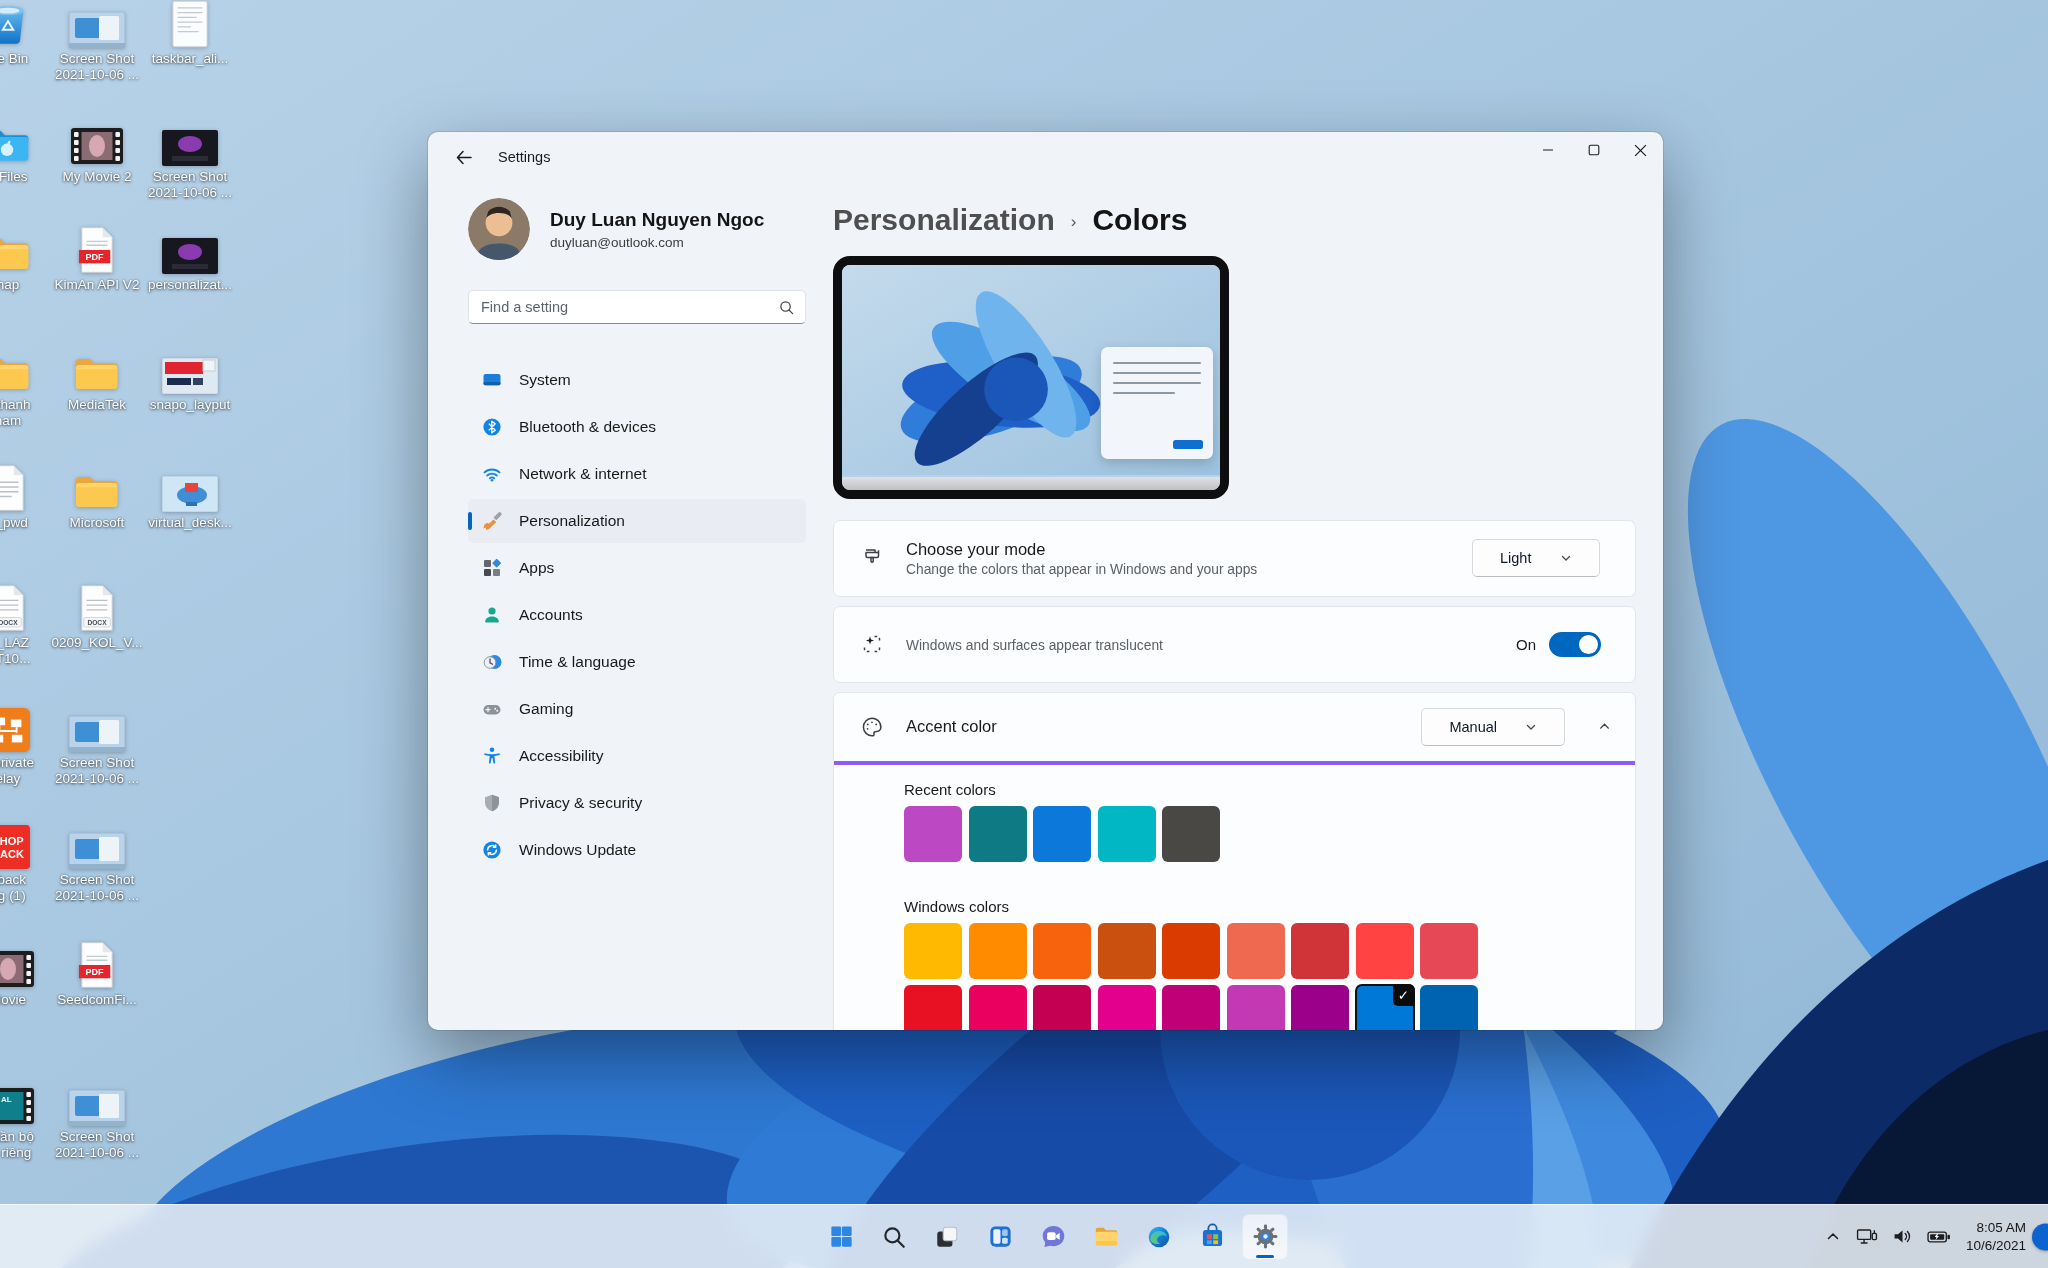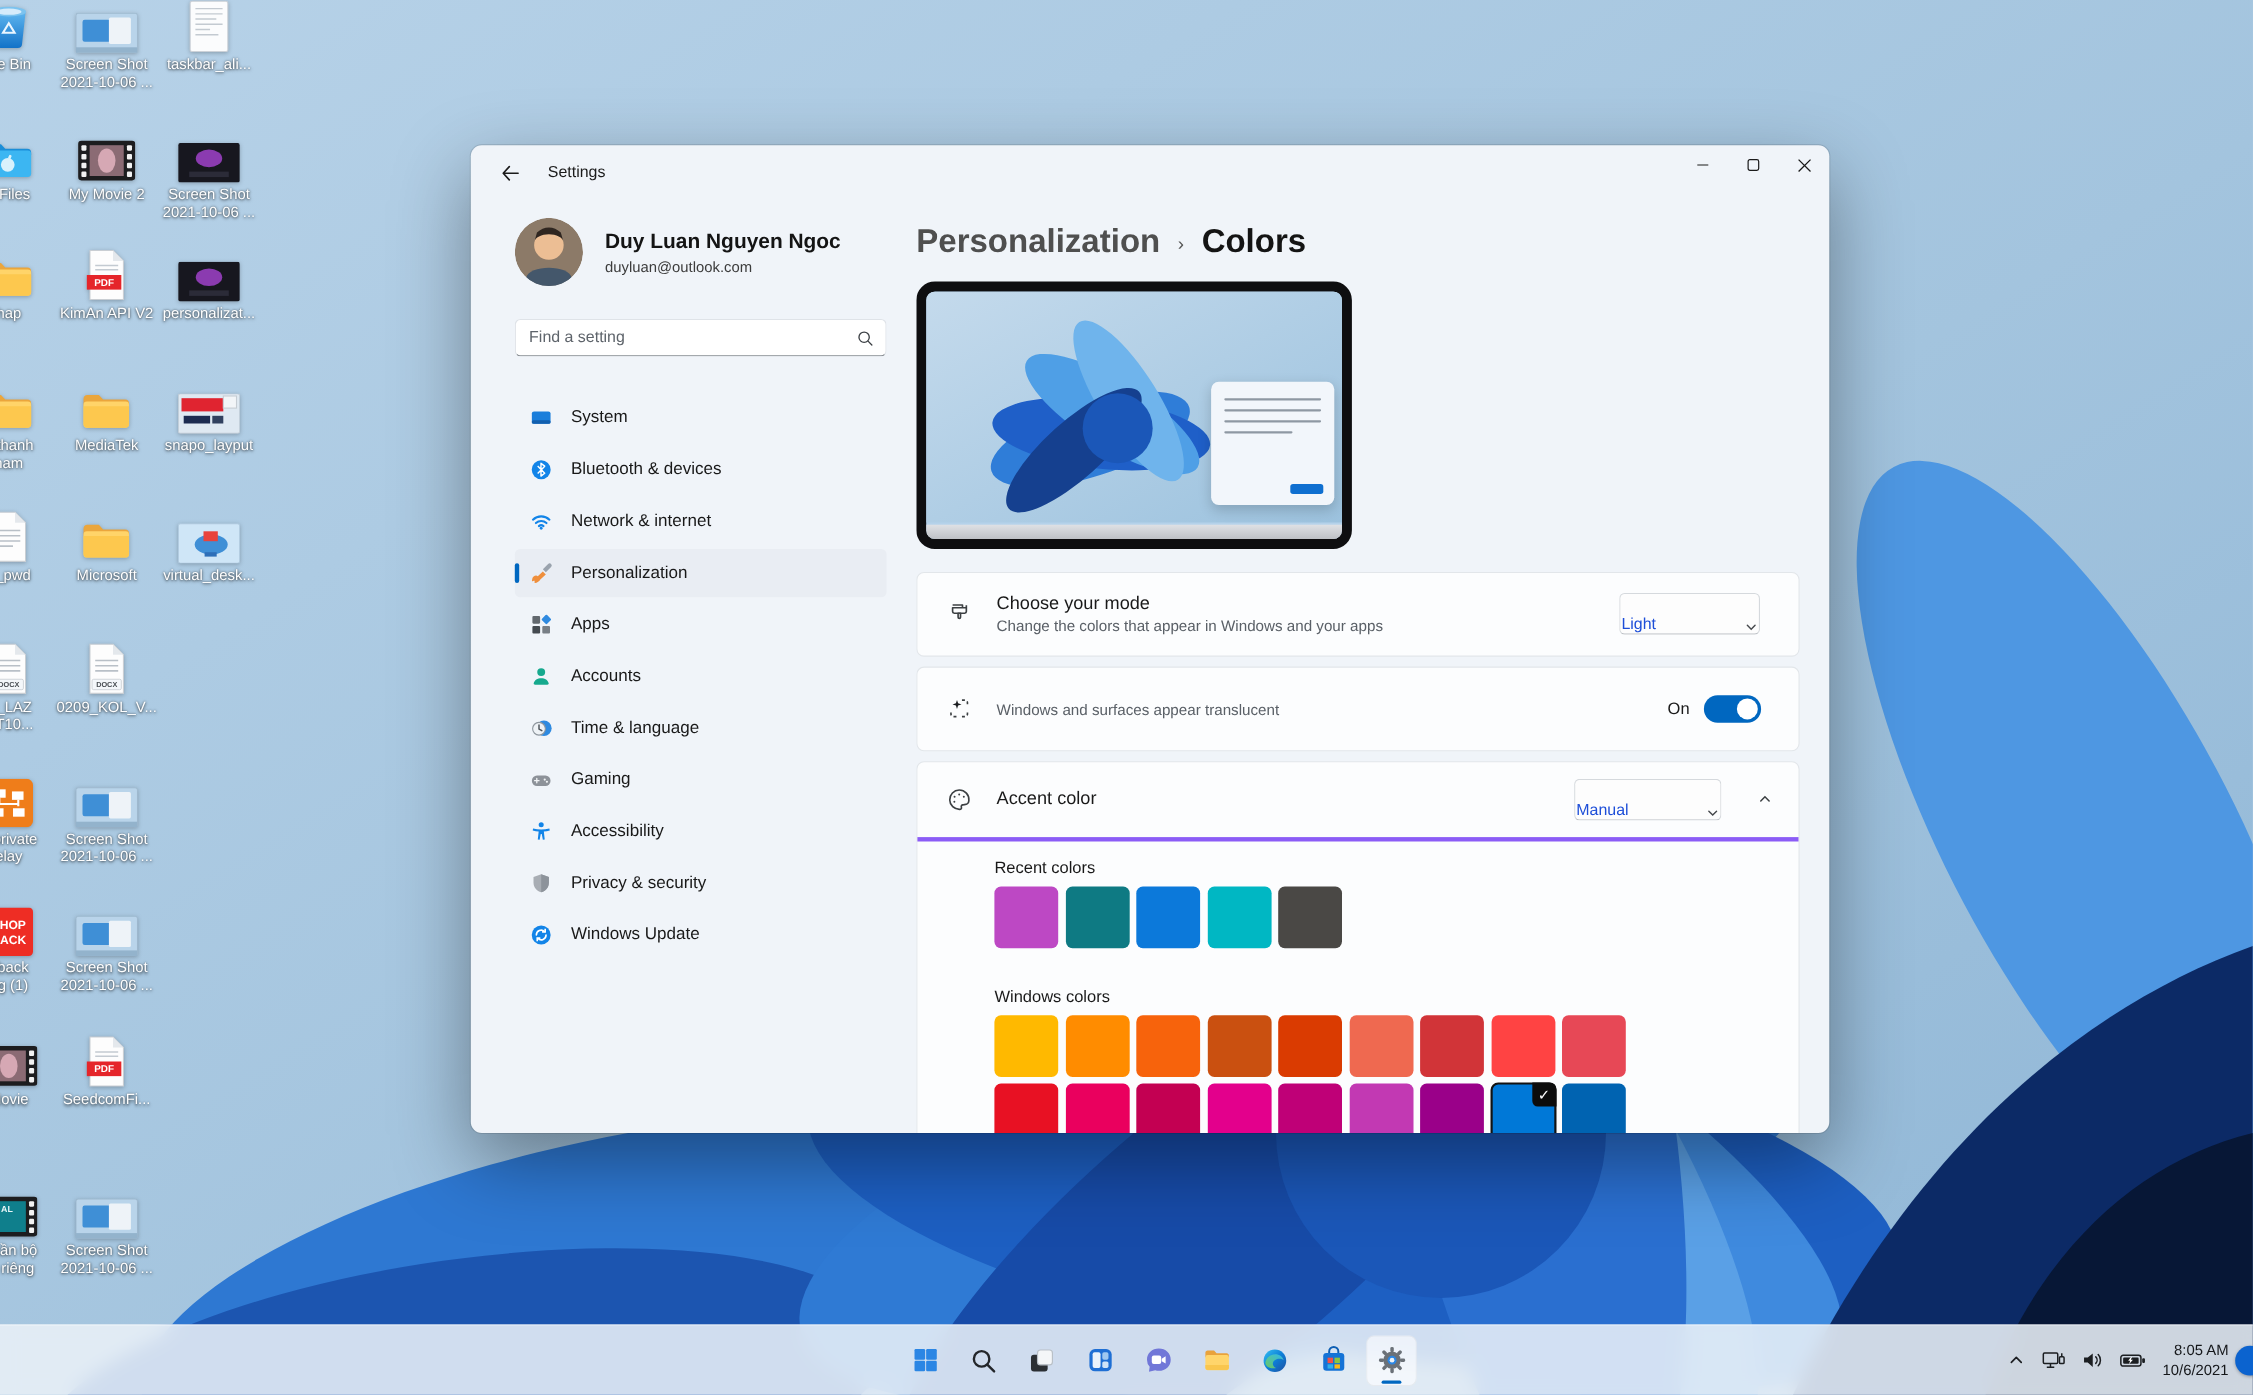--- a/index.html
+++ b/index.html
@@ -64,22 +64,22 @@
   .pv-btn { position:absolute; right:10px; bottom:10px; width:30px; height:9px; border-radius:2.5px; background:#0f6fd0; }
 
   .card { background:#fcfdfe; border:1px solid #e2e6ea; border-radius:7px; display:flex; align-items:center;
     padding:0 16px 0 25px; height:77px; margin-top:9px; }
   .card.first { margin-top:21px; }
   .row-ic { width:26px; display:flex; justify-content:center; flex:none; }
   .row-text { margin-left:21px; flex:1; }
   .row-title { font-size:16.5px; color:#191919; }
   .row-sub { font-size:13.8px; color:#5a6067; margin-top:3px; }
   .selectbox { height:38px; border:1px solid #d5d9dd; border-bottom-color:#b9bdc2; background:#fdfdfd;
-    border-radius:5px; display:flex; align-items:flex-end; padding:0 1px; gap:28px; font-size:14.5px;
-    color:#1d4ed8; cursor:pointer; }
+    border-radius:5px; display:flex; align-items:center; padding:0 27px; gap:28px; font-size:14.5px;
+    color:#0f172a; cursor:pointer; }
   .mode-select { margin-right:19px; min-width:128px; justify-content:space-between; }
   .on-label { font-size:15px; color:#1b1b1b; margin-right:13px; }
   .toggle { width:52px; height:25px; border-radius:13px; background:var(--accent); position:relative; cursor:pointer; margin-right:18px; }
   .knob { position:absolute; right:3px; top:3px; width:19px; height:19px; border-radius:50%; background:#fff; }
 
   .accent-card { background:#fcfdfe; border:1px solid #e2e6ea; border-radius:7px; margin-top:9px; height:420px; }
   .ac-header { height:72px; display:flex; align-items:center; padding:0 16px 0 25px; border-bottom:4px solid #8b5cf6; }
   .ac-title { margin-left:21px; flex:1; font-size:16.5px; color:#191919; }
   .manual-select { min-width:134px; justify-content:space-between; }
   .chev-btn { width:30px; height:30px; display:flex; align-items:center; justify-content:center; margin-left:24px; cursor:pointer; }

